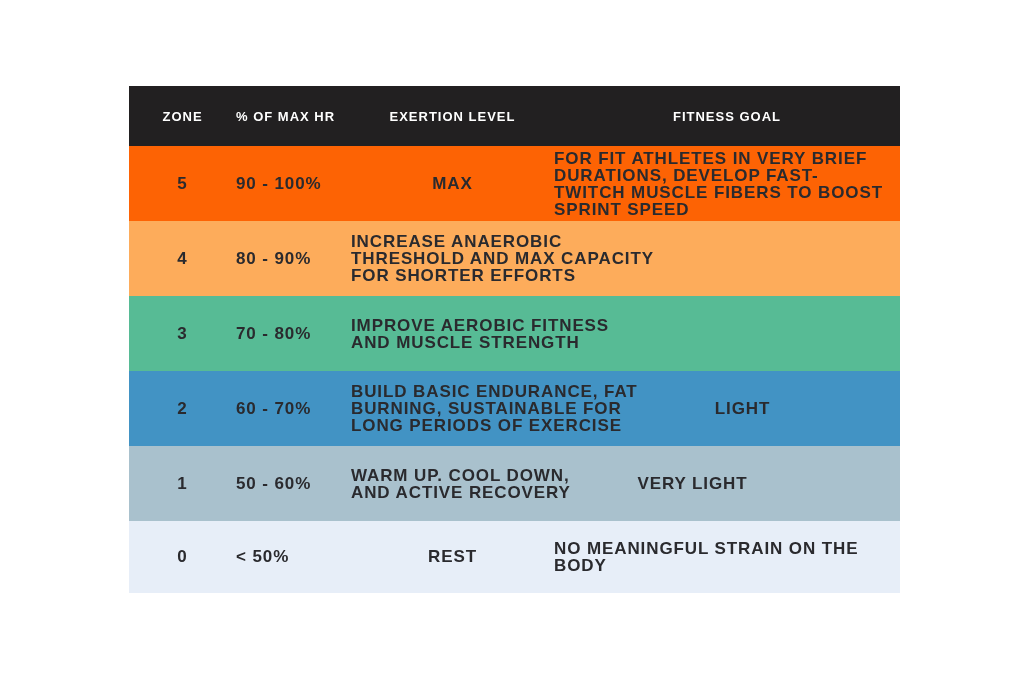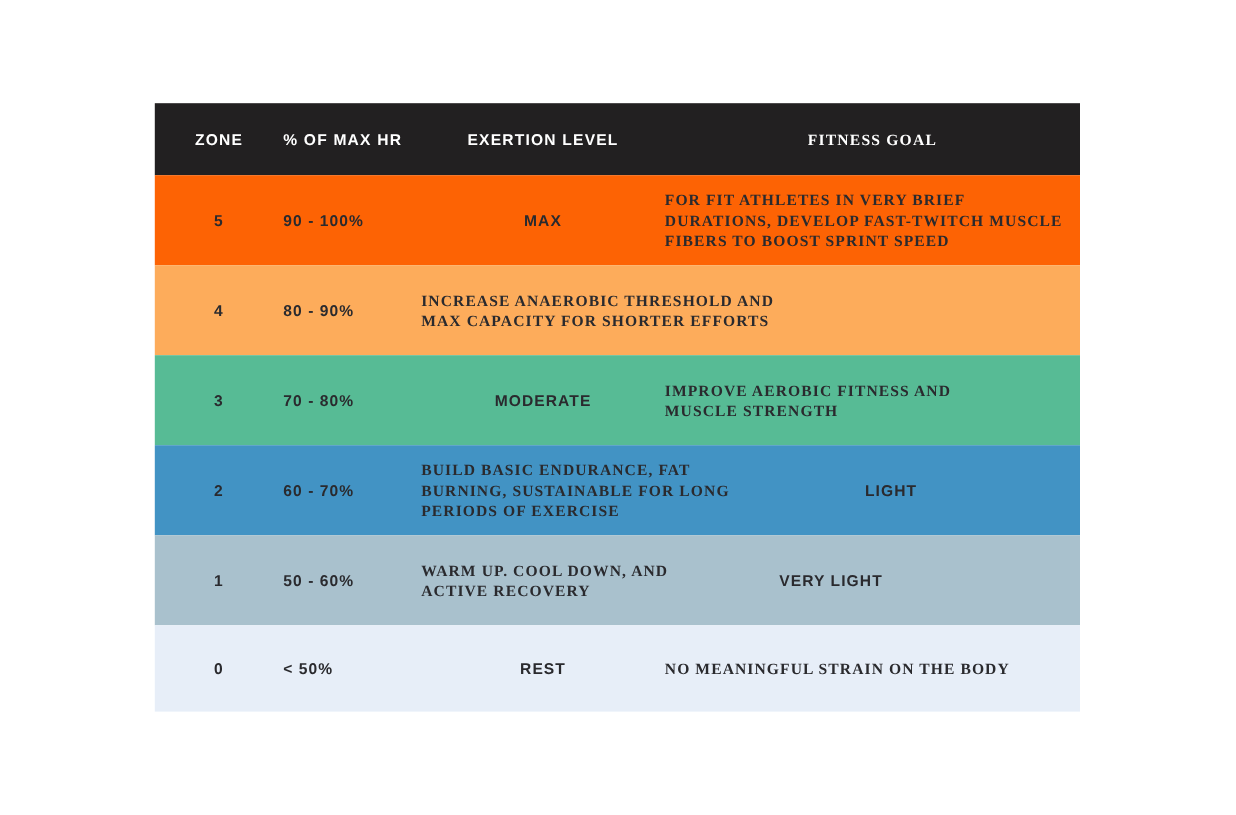--- a/index.html
+++ b/index.html
@@ -9,27 +9,27 @@
       overflow: hidden;
     }
     .hr-table {
       position: absolute; left: 129px; top: 86px; width: 663px;
     }
     .row { display: flex; align-items: center; width: 771px; box-sizing: border-box; }
     .header { height: 60px; background: #222021; color: #ffffff; }
     .zrow { height: 75px; color: #2a2a2e; }
     .zrow.last { height: 72px; }
     .cell {
-      font-weight: bold; font-size: 13px; letter-spacing: 0.9px;
+      font-weight: bold; font-size: 17px; letter-spacing: 0.9px;
       text-transform: uppercase; box-sizing: border-box;
     }
     .c-zone { width: 107px; text-align: center; }
     .c-pct { width: 115px; text-align: left; }
     .c-ex { width: 203px; text-align: center; }
-    .c-goal { width: 346px; text-align: left; padding-left: 0px; line-height: 17px; font-family: Liberation Serif, serif; }
+    .c-goal { width: 346px; text-align: left; padding-left: 0px; line-height: 17px; }
     .header .c-goal { text-align: center; padding-left: 0; }
     .header .cell { font-size: 13px; letter-spacing: 1px; }
   </style>
 </head>
 <body>
 
 <div class="hr-table">
   <div class="row header" style="background: rgb(34, 32, 33);">
     <div class="cell c-zone">ZONE</div>
     <div class="cell c-pct">% OF MAX HR</div>
@@ -46,21 +46,20 @@
 
   <div class="row zrow" style="background: rgb(253, 172, 91);">
     <div class="cell c-zone">4</div>
     <div class="cell c-pct">80 - 90%</div>
     <div class="cell c-goal" style="width:320px">INCREASE ANAEROBIC THRESHOLD AND MAX CAPACITY FOR SHORTER EFFORTS</div>
   </div>
 
   <div class="row zrow" style="background: rgb(87, 187, 149);">
     <div class="cell c-zone">3</div>
     <div class="cell c-pct">70 - 80%</div>
-    <div class="cell c-ex">MODERATE</div>
     <div class="cell c-goal" style="width:280px">IMPROVE AEROBIC FITNESS AND MUSCLE STRENGTH</div>
   </div>
 
   <div class="row zrow" style="background: rgb(66, 147, 196);">
     <div class="cell c-zone">2</div>
     <div class="cell c-pct">60 - 70%</div>
     <div class="cell c-goal" style="width:290px">BUILD BASIC ENDURANCE, FAT BURNING, SUSTAINABLE FOR LONG PERIODS OF EXERCISE</div>
     <div class="cell c-ex">LIGHT</div>
   </div>
 

